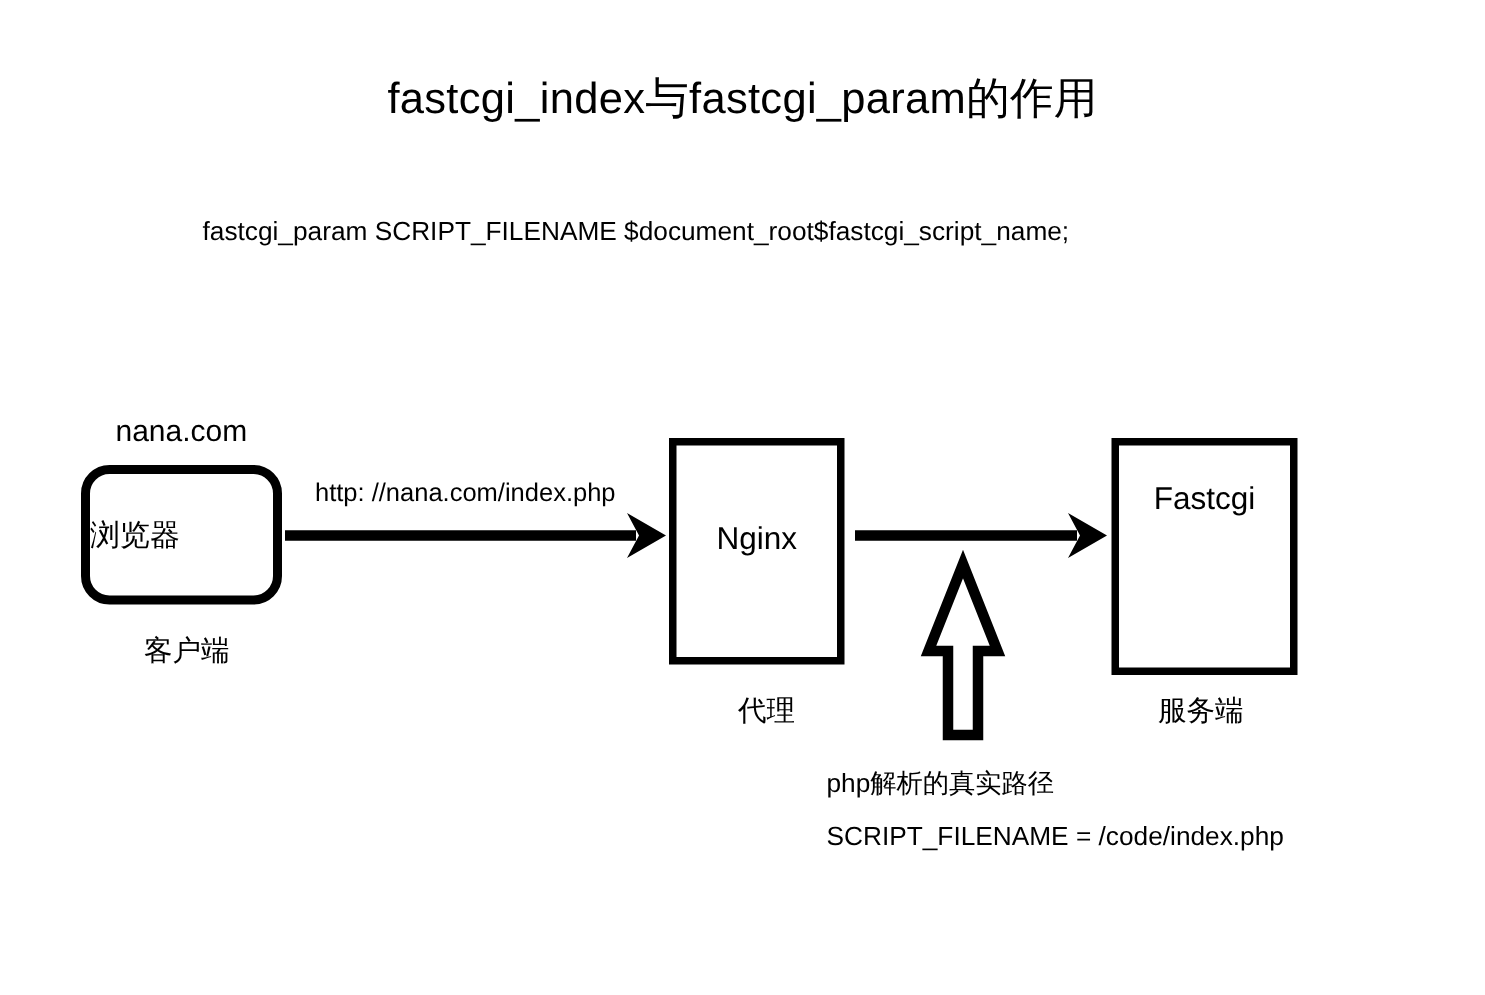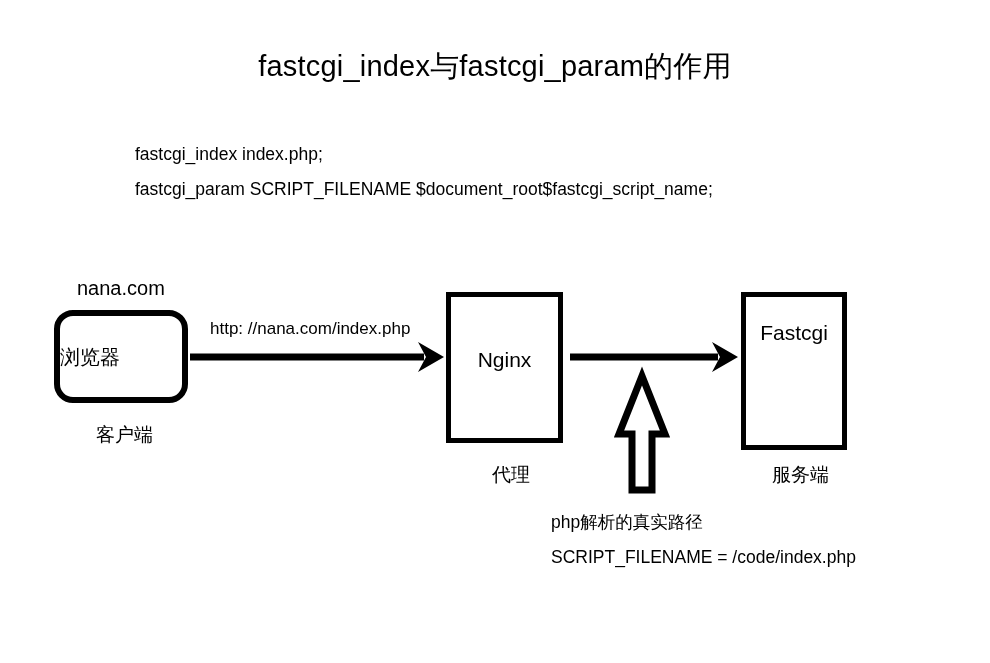--- a/index.html
+++ b/index.html
@@ -90,21 +90,21 @@
     width: 117px;
     height: 151px;
   }
   .node-nginx .node-label {
     position: relative;
     top: -8px;
   }
   .node-fastcgi {
     left: 741px;
     top: 292px;
-    width: 106px;
+    width: 124px;
     height: 158px;
   }
   .node-fastcgi .node-label {
     position: relative;
     top: -38px;
   }
 
   
   .caption {
     position: absolute;
@@ -150,21 +150,20 @@
   }
 </style>
 </head>
 <body>
 
 <div id="canvas">
 
   <div class="title">fastcgi_index与fastcgi_param的作用</div>
 
   <div class="config-block">
-    <div class="config-line">fastcgi_index index.php;</div>
     <div class="config-line">fastcgi_param SCRIPT_FILENAME $document_root$fastcgi_script_name;</div>
   </div>
 
   <div class="caption cap-nana">nana.com</div>
 
   <div class="node-browser">
     <span class="node-label">浏览器</span>
   </div>
 
   <div class="caption cap-client">客户端</div>

